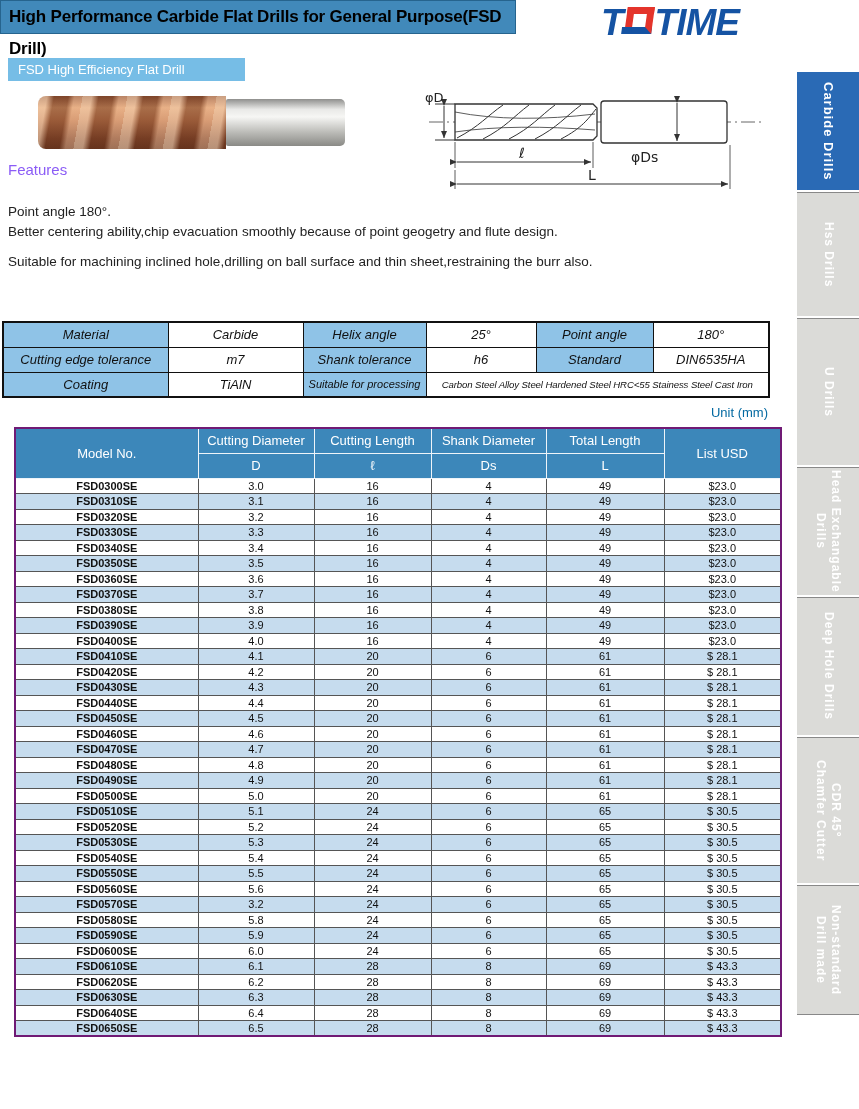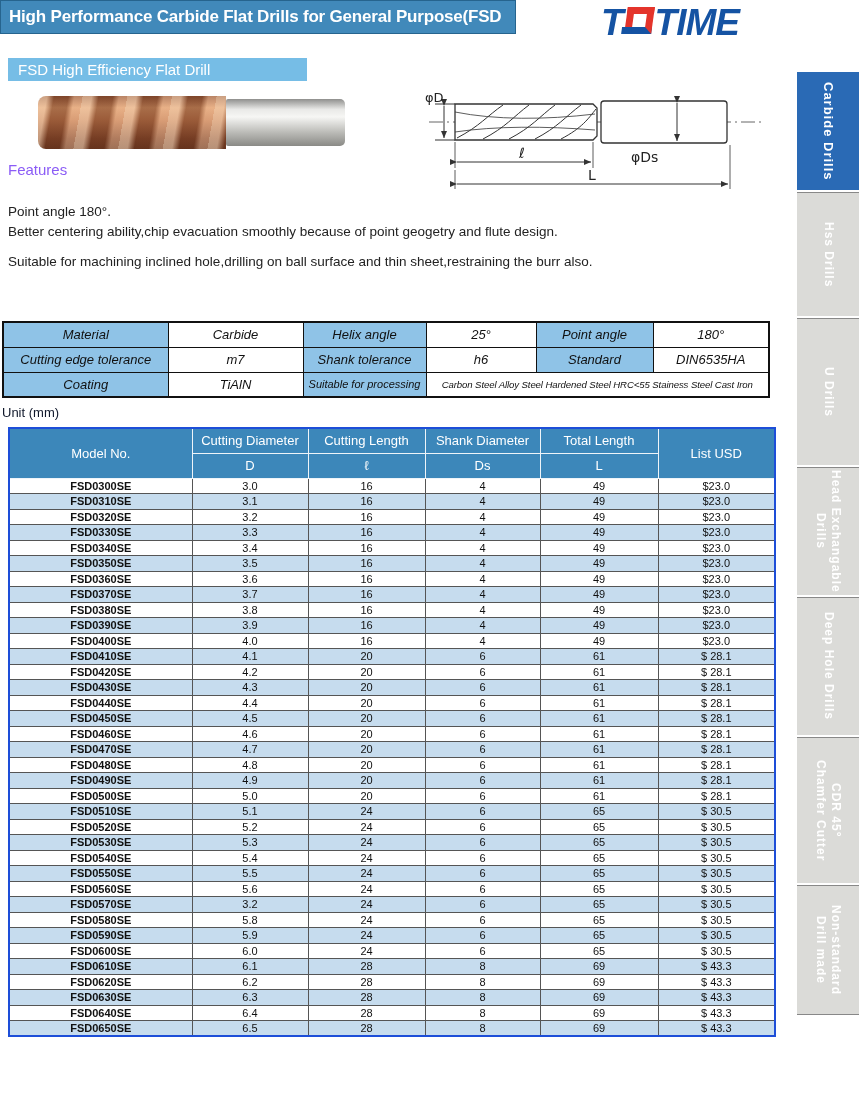--- a/index.html
+++ b/index.html
@@ -3,34 +3,34 @@
 <meta charset="utf-8">
 <style>
   * { margin:0; padding:0; box-sizing:border-box; }
   body { font-family:"Liberation Sans", sans-serif; background:#fff; }
   .canvas { position:relative; width:859px; height:1109px; background:#fff; overflow:hidden; }
 
   
   .title-bar {
     position:absolute; left:0; top:3; width:516px; height:34px;
     background:#4189ba; border:1px solid #26648e;
-    color:#ffffff; font-size:17px; font-weight:bold;
+    color:#000000; font-size:17px; font-weight:bold;
     line-height:32px; padding-left:8px; letter-spacing:-0.2px;
   }
   .logo { position:absolute; left:601px; top:2px; height:42px; display:flex; align-items:center;
           color:#1553a3; font-weight:bold; font-style:italic; font-size:37px; letter-spacing:-1px; }
   .logo-square { display:inline-block; width:27px; height:27px; margin:0 2px 6px 3px;
           border-top:7px solid #e4342b; border-right:7px solid #e4342b;
           border-left:7px solid #e4342b; border-bottom:7px solid #1553a3;
           transform:skewX(-8deg); position:relative; }
   .logo-square .tail { position:absolute; left:-10px; bottom:-7px; width:10px; height:7px; background:#1553a3; }
 
   
-  .fsd-bar { position:absolute; left:8px; top:58px; width:299px; height:23px;
-    background:#76bde6; color:#fff; font-size:15px; line-height:23px; padding-left:10px; }
+  .fsd-bar { position:absolute; left:8px; top:58px; width:237px; height:23px;
+    background:#76bde6; color:#fff; font-size:13px; line-height:23px; padding-left:10px; }
   .series-bar { position:absolute; left:0; top:287px; width:768px; height:26px;
     background:#8abde2; color:#fff; font-size:15px; font-weight:bold; line-height:26px; padding-left:8px; }
 
   
   .photo { position:absolute; left:38px; top:96px; width:307px; height:53px; }
   .photo .flutes { position:absolute; left:0; top:0; width:188px; height:53px;
     border-radius:8px 0 0 8px;
     background:
       repeating-linear-gradient(100deg, rgba(255,225,195,0.55) 0 9px, rgba(110,55,30,0.45) 16px 30px, rgba(255,210,175,0.4) 36px 44px),
       linear-gradient(180deg,#8a4f33 0%, #d99a6c 22%, #c07a50 45%, #7c4228 80%, #5f311d 100%);
@@ -51,25 +51,25 @@
   .f0 { top:204px; } .f1 { top:224px; } .f2 { top:254px; }
 
   
   .spec { position:absolute; left:2px; top:321px; width:766px; border-collapse:collapse;
           border:2px solid #111; table-layout:fixed; }
   .spec td { border:1px solid #111; height:25px; text-align:center; font-size:13px; color:#111; overflow:hidden;font-style:italic; }
   .spec td.lbl { background:#8fc3e7; }
   .spec td.lbl-small { background:#8fc3e7; font-size:11px; }
   .spec td.proc { font-size:9.6px; letter-spacing:-0.1px; }
 
-  .unit-note { position:absolute; left:2px; top:405px; width:766px; text-align:left; font-size:13px; color:#0f172a; }
-
-  
-  .model-table { position:absolute; left:8px; top:427px; width:766px; border-collapse:collapse;
-                 border:2px solid #1d4ed8; table-layout:fixed; }
+  .unit-note { position:absolute; left:2px; top:405px; width:766px; text-align:right; font-size:13px; color:#0369a1; }
+
+  
+  .model-table { position:absolute; left:14px; top:427px; width:766px; border-collapse:collapse;
+                 border:2px solid #701a75; table-layout:fixed; }
   .model-table th { background:#3c87ba; color:#fff; font-weight:normal; font-size:13px;
                     border:1px solid #eef4f9; height:25px; }
   .model-table thead { border-bottom:1px solid #111; }
   .model-table td { border:1px solid #555; height:15.5px; text-align:center; font-size:11px; color:#111; padding:0; }
   .model-table tr.stripe td { background:#c6dcee; }
   .model-table td.model { font-weight:bold;margin-top:32px; }
 
   
   .side-tab { position:absolute; left:797px; width:62px; background:#dbdbd8;
               display:flex; align-items:center; justify-content:center; cursor:pointer; }

